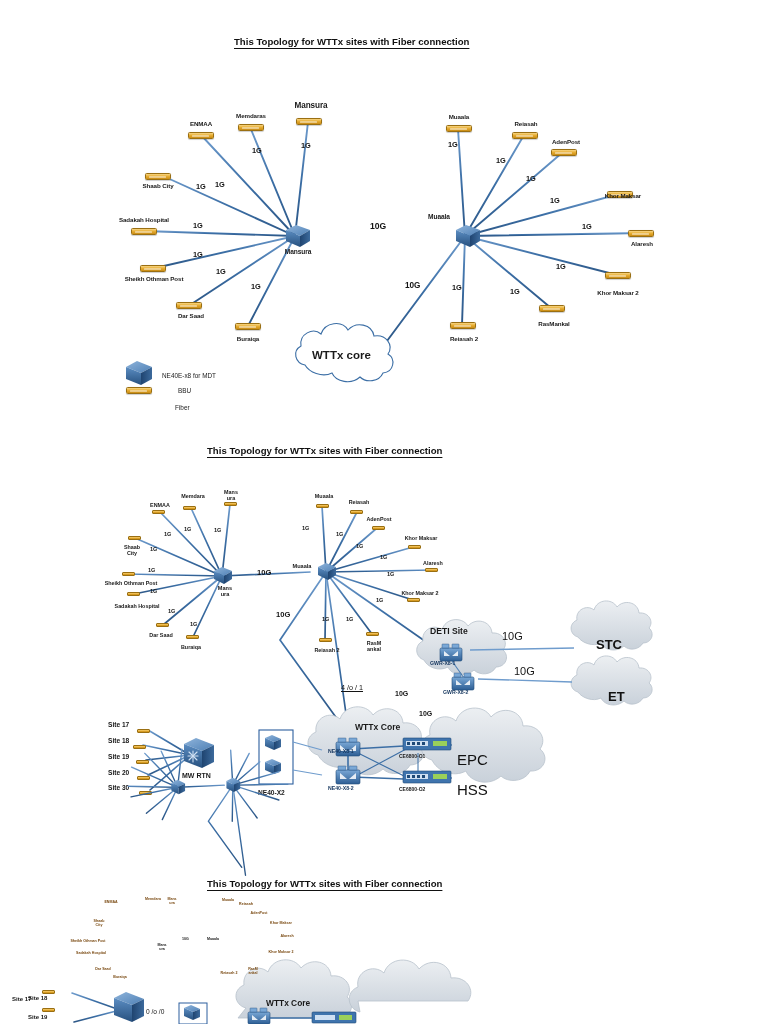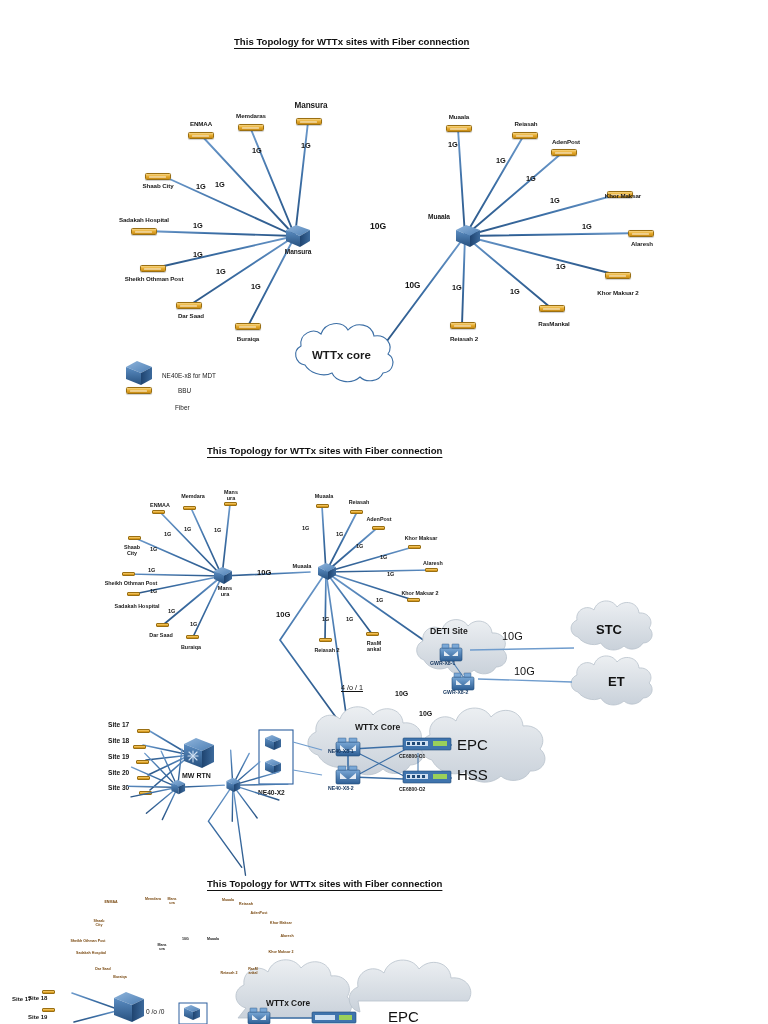--- a/index.html
+++ b/index.html
@@ -117,20 +117,21 @@
     font-size: 5.2px;
     font-weight: bold;
     color: #15365e;
     white-space: nowrap;
   }
   .bigcloudlbl {
     position: absolute;
     font-size: 15px;
     color: #111;
     white-space: nowrap;
+    margin-top: 15px;
   }
 </style>
 </head>
 <body>
 
 <div id="page">
 
   <div class="sec-title" style="left:234px; top:36px; font-size:9.6px;">This Topology for  WTTx  sites with Fiber connection</div>
 
   <svg class="layer" viewBox="0 0 768 1024">

